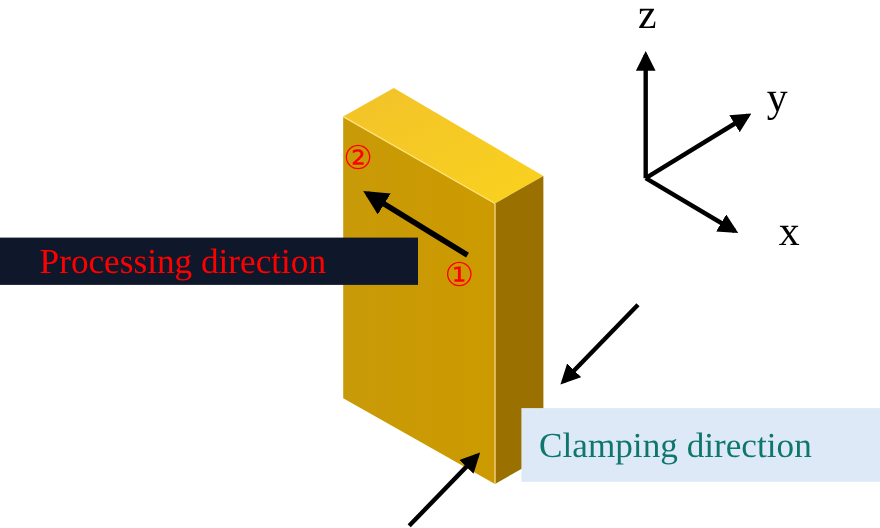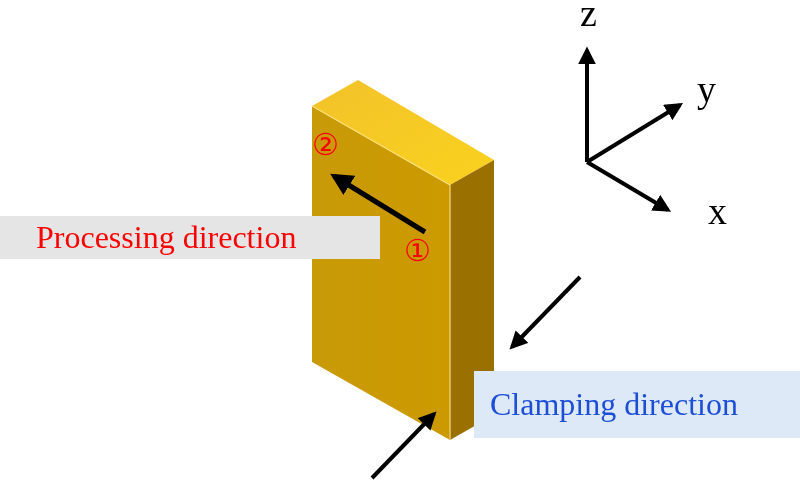--- a/index.html
+++ b/index.html
@@ -1,20 +1,20 @@
 <!DOCTYPE html>
 <html><head>
   <meta charset="utf-8">
   <style>
     html, body { margin:0; padding:0; background:#ffffff; }
     body { width:800px; height:480px; position:relative; overflow:hidden; font-family:"Liberation Serif", serif; }
     svg.scene { position:absolute; left:0; top:0; width:800px; height:480px; }
     .label-box { position:absolute; display:flex; align-items:center; font-family:"Liberation Serif", serif; }
-    .proc { left:0; top:216px; width:380px; height:43px; background:#e5e5e5; color:#ff0000; font-size:32px; padding-left:36px; box-sizing:border-box; }
-    .clamp { left:474px; top:371px; width:326px; height:67px; background:#dde9f6; color:#1d4ed8; font-size:32px; padding-left:16px; box-sizing:border-box; }
+    .proc { left:0; top:216px; width:380px; height:43px; background:#0f172a; color:#ff0000; font-size:32px; padding-left:36px; box-sizing:border-box; }
+    .clamp { left:474px; top:371px; width:326px; height:67px; background:#dde9f6; color:#0f766e; font-size:32px; padding-left:16px; box-sizing:border-box; }
     .axis-label { position:absolute; font-family:"Liberation Serif", serif; font-size:38px; color:#000; line-height:1; }
     .circ { position:absolute; font-family:"DejaVu Sans", sans-serif; color:#ff0000; font-size:30px; line-height:1; }
   </style>
 </head>
 <body>
 
 <svg class="scene" viewBox="0 0 800 480">
   <defs>
     <linearGradient id="topG" x1="0" y1="0" x2="1" y2="1">
       <stop offset="0" stop-color="#f2c22a"></stop>

